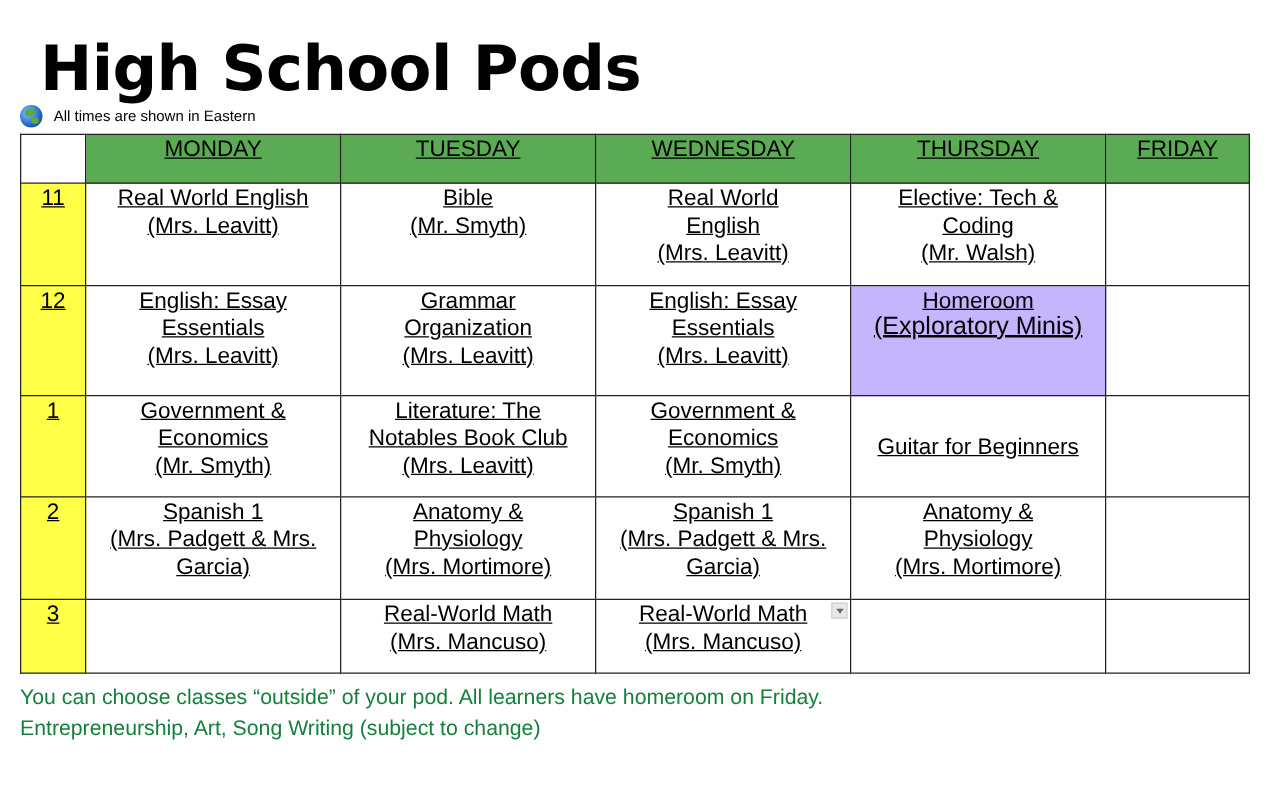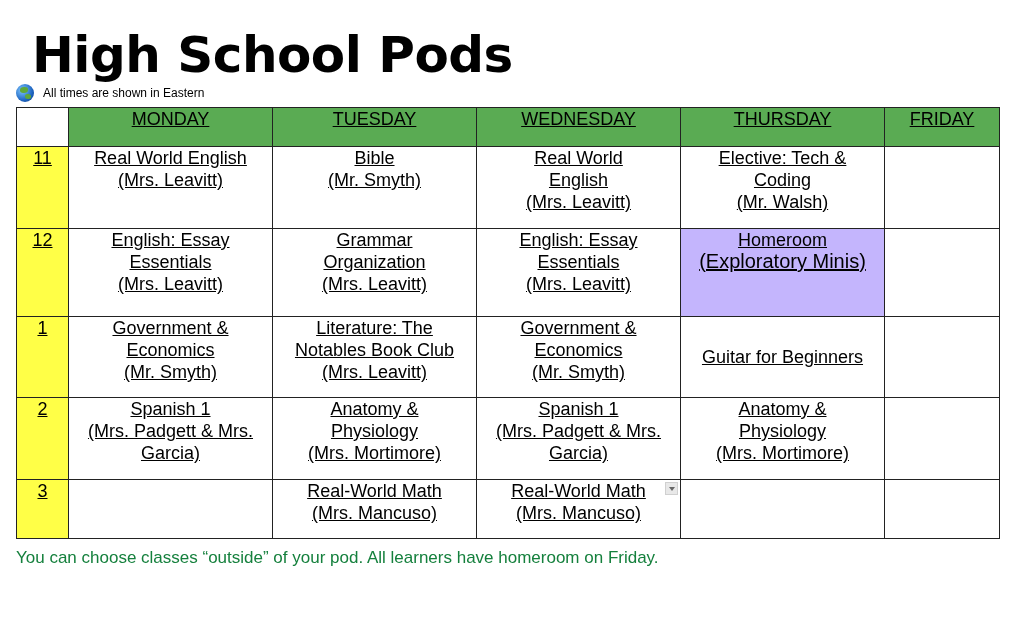--- a/index.html
+++ b/index.html
@@ -162,13 +162,14 @@
         <span class="drop"></span>
       </td>
       <td class="cell"></td>
       <td class="cell"></td>
     </tr>
   </tbody>
 </table>
 
 <div class="notes">
   <div>You can choose classes “outside” of your pod. All learners have homeroom on Friday.</div>
+  <div>Entrepreneurship, Art, Song Writing (subject to change)</div>
 </div>
 
 </body></html>

